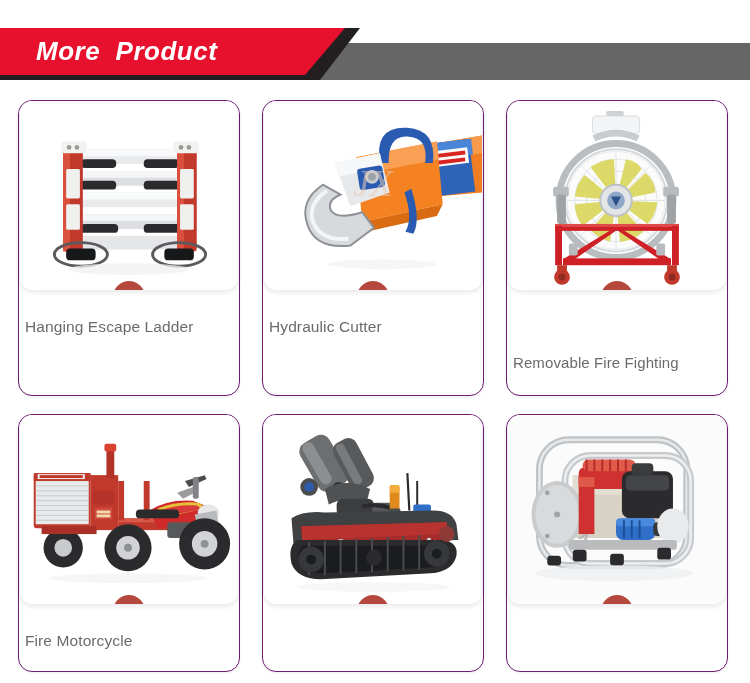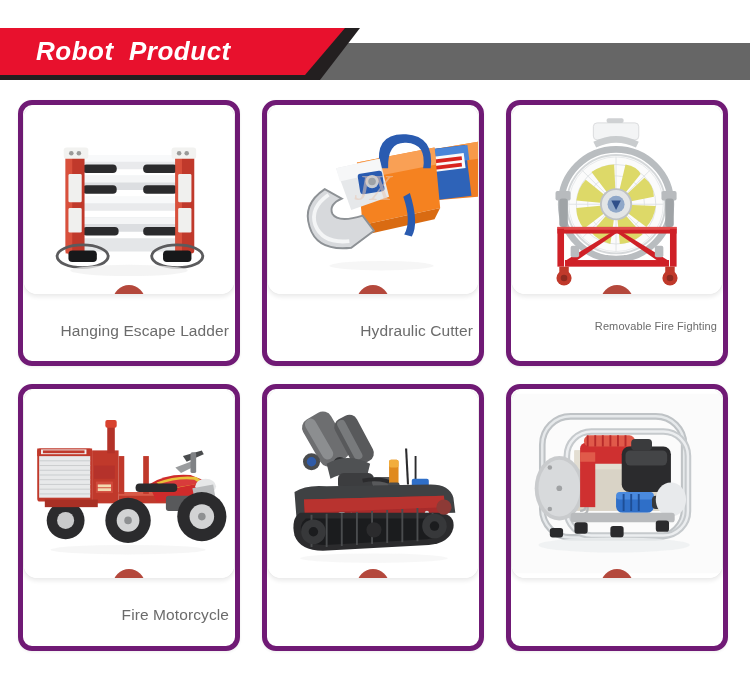--- a/index.html
+++ b/index.html
@@ -60,21 +60,21 @@
     width: 750px;
     display: flex;
     flex-wrap: wrap;
     padding: 0 18px;
     gap: 18px 22px;
   }
   .card {
     position: relative;
     width: 222px;
     background: #ffffff;
-    border: 5px solid #701a75;
+    border: 1px solid #701a75;
     border-radius: 14px;
     box-shadow: 0 1px 3px rgba(0,0,0,0.07);
     padding-bottom: 4px;
   }
   .card-image-wrap {
     position: relative;
     width: 100%;
     height: 190px;
     background: #fdfdfd;
     border-radius: 14px;
@@ -100,40 +100,40 @@
     background: #b4483c;
     z-index: 5;
     display: flex;
     align-items: center;
     justify-content: center;
   }
   .badge svg { width: 16px; height: 16px; display:block; }
 
   .card-label {
     padding: 26px 6px 16px;
-    text-align: right;
+    text-align: left;
     color: #6b6b6b;
     font-size: 15.5px;
     line-height: 1.32;
     letter-spacing: 0.1px;
     min-height: 62px;
   }
-  .card.two-line .card-label { padding-top: 24px; font-size: 11px; }
+  .card.two-line .card-label { padding-top: 24px; font-size: 15px; margin-top: 38px; }
   .card-label .ln { display:block; }
 </style>
 </head>
 <body>
 
 <div id="page">
 
   <div class="header">
     <div class="header-gray"></div>
     <div class="header-dark"></div>
     <div class="header-red"></div>
-    <div class="header-title">Robot  Product</div>
+    <div class="header-title">More  Product</div>
   </div>
 
   <div class="grid">
 
     <div class="card">
       <div class="card-image-wrap">
         <div class="card-image">
           <svg viewBox="0 0 222 190" preserveAspectRatio="xMidYMid meet">
             <rect width="222" height="190" fill="#ffffff"></rect>
             <g>

